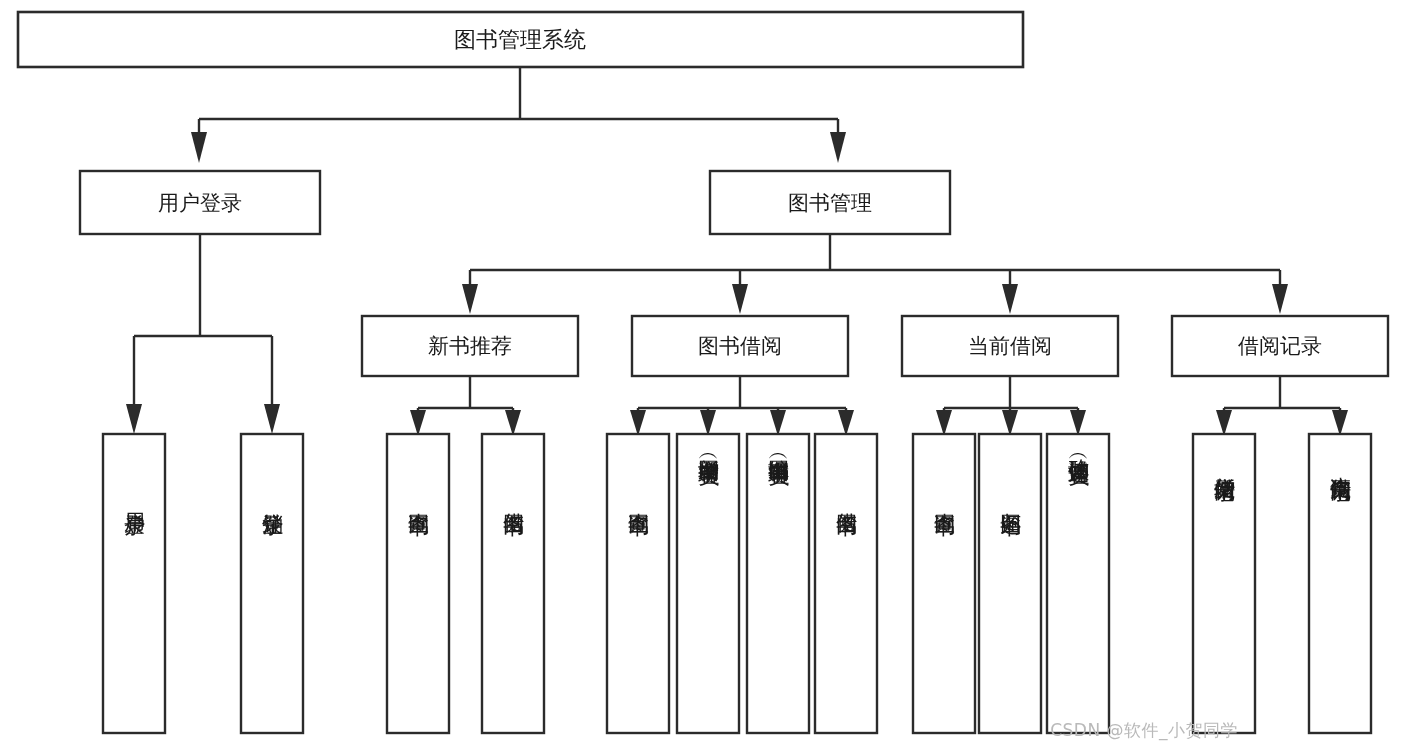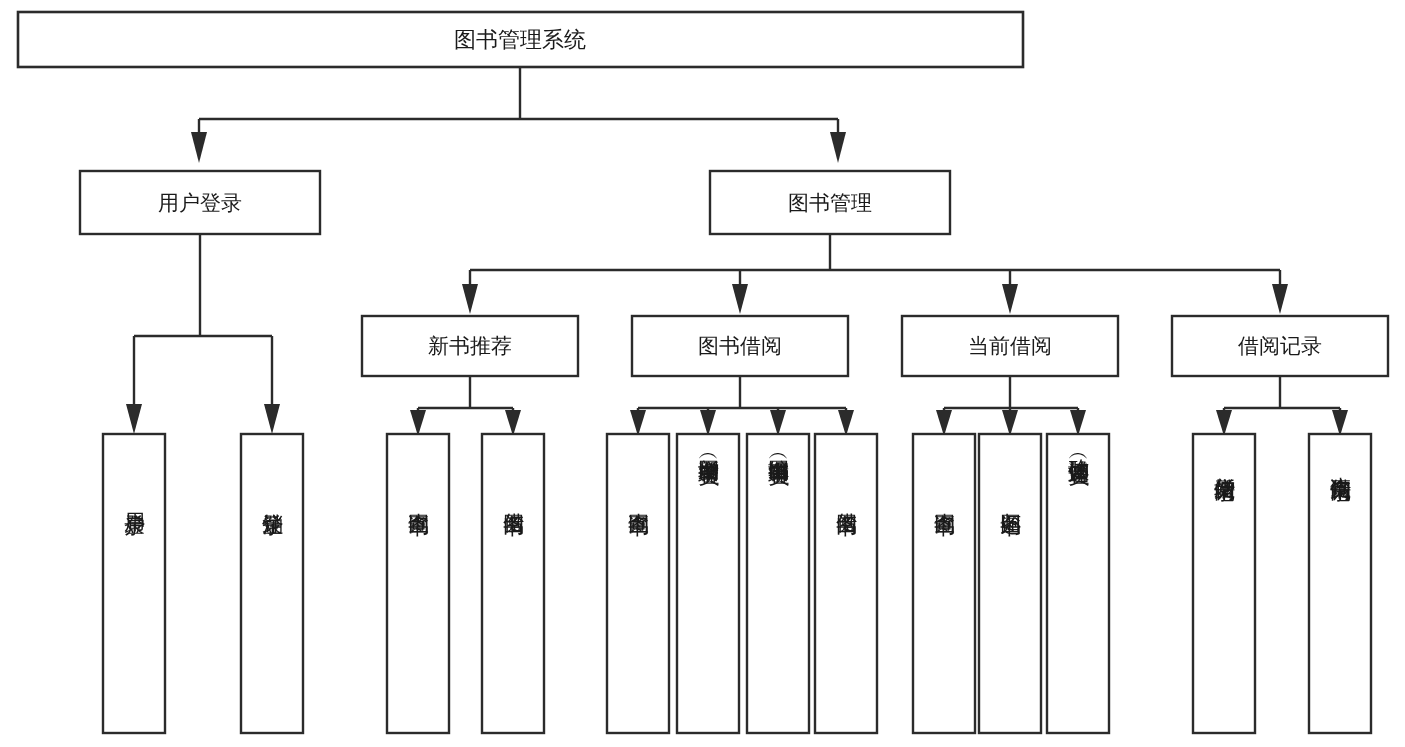--- a/index.html
+++ b/index.html
@@ -260,14 +260,15 @@
     <span class="vert-label" style="margin-top:8px;">确认归还（管理员）</span>
   </div>
 
   <div class="vert-label-wrap" style="left:1193px; top:434px; width:62px; height:299px;">
     <span class="vert-label" style="margin-top:26px;">新增借阅记录</span>
   </div>
   <div class="vert-label-wrap" style="left:1309px; top:434px; width:62px; height:299px;">
     <span class="vert-label" style="margin-top:26px;">查询借阅记录</span>
   </div>
 
+  <div id="watermark">CSDN @软件_小贺同学</div>
 
 </div>
 
 </body></html>

